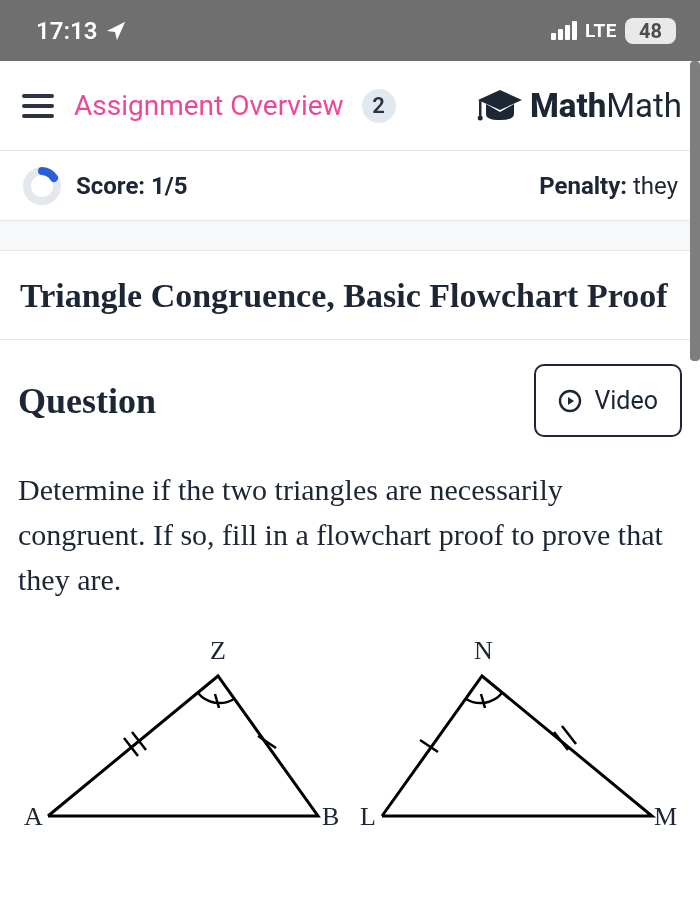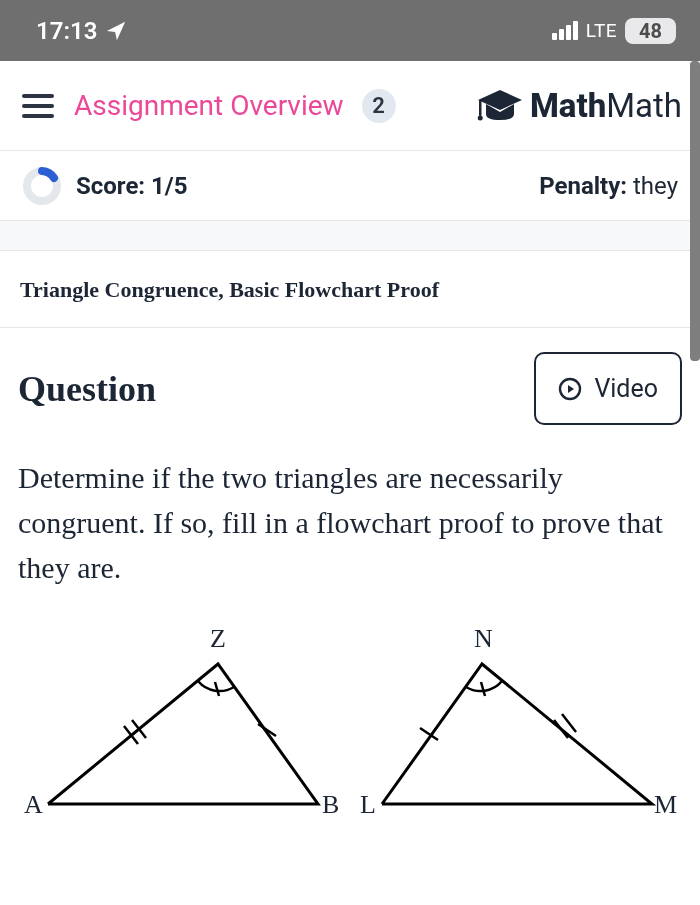--- a/index.html
+++ b/index.html
@@ -6,21 +6,21 @@
   html, body { width: 700px; height: 905px; font-family: -apple-system, BlinkMacSystemFont, "Segoe UI", Roboto, "Helvetica Neue", Arial, sans-serif; background: #fff; }
   .viewport { width: 700px; height: 905px; display: flex; flex-direction: column; position: relative; }
 
   
   .status-bar { background: #6f6f6f; height: 61px; color: #fff; display: flex; align-items: center; justify-content: space-between; padding: 0 24px 0 36px; font-size: 24px; font-weight: 600; }
   .status-left { display: flex; align-items: center; gap: 8px; }
   .status-right { display: flex; align-items: center; gap: 8px; }
   .signal-bars { display: inline-flex; align-items: flex-end; gap: 2px; }
   .signal-bars span { width: 5px; background: #fff; display: inline-block; border-radius: 1px; }
   .sb1 { height: 7px; } .sb2 { height: 11px; } .sb3 { height: 15px; } .sb4 { height: 19px; }
-  .lte { font-size: 19px; font-weight: 400; letter-spacing: 0.5px; }
+  .lte { font-size: 19px; font-weight: 700; letter-spacing: 0.5px; }
   .battery-pill { background: #e9e9eb; color: #4d4d4d; border-radius: 8px; padding: 1px 14px; font-size: 20px; font-weight: 700; display: inline-flex; align-items: center; }
 
   
   .app-header { display: flex; align-items: center; height: 90px; padding: 0 18px 0 20px; border-bottom: 1px solid #e6e6e6; gap: 18px; }
   .hamburger { width: 36px; height: 36px; display: flex; flex-direction: column; justify-content: space-between; padding: 6px 2px; color: #2b3440; }
   .hamburger span { height: 4px; background: #2b3440; border-radius: 2px; }
   .breadcrumb-link { color: #ec4899; font-size: 28px; font-weight: 400; }
   .count-pill { background: #e2e8f0; color: #2b3440; font-size: 22px; font-weight: 600; border-radius: 999px; width: 34px; height: 34px; display: inline-flex; align-items: center; justify-content: center; }
   .brand { margin-left: auto; display: flex; align-items: center; gap: 6px; }
   .brand-text { font-size: 33px; color: #1c2634; }
@@ -31,21 +31,21 @@
   .score-row { display: flex; align-items: center; height: 70px; padding: 0 22px; border-bottom: 1px solid #e6e6e6; font-size: 24px; }
   .score-spinner { width: 40px; height: 40px; margin-right: 14px; position: relative; }
   .score-label { font-weight: 700; color: #1c2634; }
   .penalty { margin-left: auto; color: #1c2634; font-size: 24px; }
   .penalty b { font-weight: 700; }
 
   .gap-strip { height: 30px; background: #f7f8fa; border-bottom: 1px solid #e6e6e6; }
 
   
   .title-block { padding: 26px 20px 24px 20px; border-bottom: 1px solid #e6e6e6; }
-  .title-text { font-family: Georgia, "Times New Roman", serif; font-size: 22px; font-weight: 700; color: #1c2634; }
+  .title-text { font-family: Georgia, "Times New Roman", serif; font-size: 34px; font-weight: 700; color: #1c2634; }
 
   
   .question-block { padding: 24px 18px 20px 18px; }
   .question-header { display: flex; align-items: center; justify-content: space-between; margin-bottom: 30px; }
   .question-title { font-family: Georgia, "Times New Roman", serif; font-size: 36px; font-weight: 700; color: #1c2634; }
   .video-btn { display: inline-flex; align-items: center; gap: 12px; border: 2px solid #1c2634; border-radius: 10px; padding: 20px 22px; font-size: 25px; background: #fff; color: #1c2634; font-family: inherit; }
   .video-btn .play-circle { width: 24px; height: 24px; }
 
   .prompt { font-family: Georgia, "Times New Roman", serif; font-size: 30px; line-height: 1.5; color: #1c2634; margin-bottom: 34px; }
 

